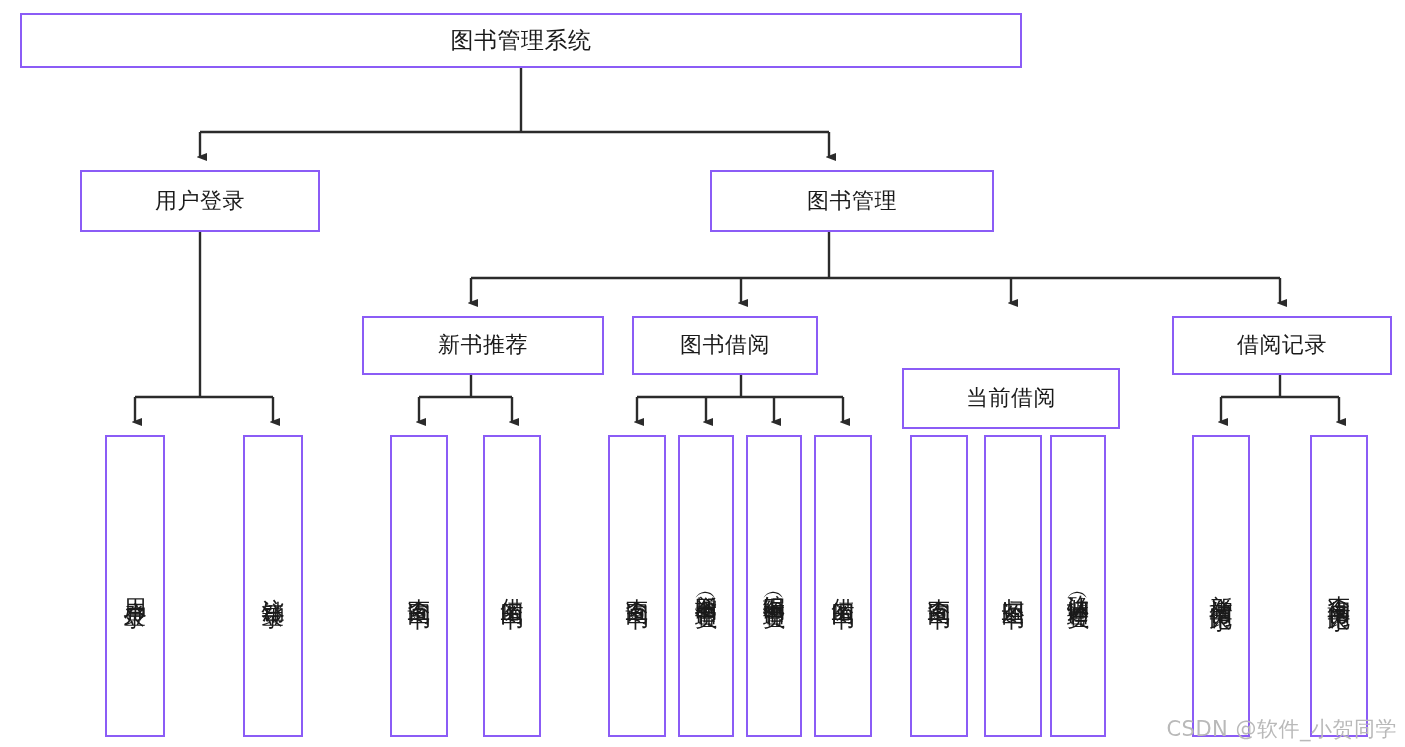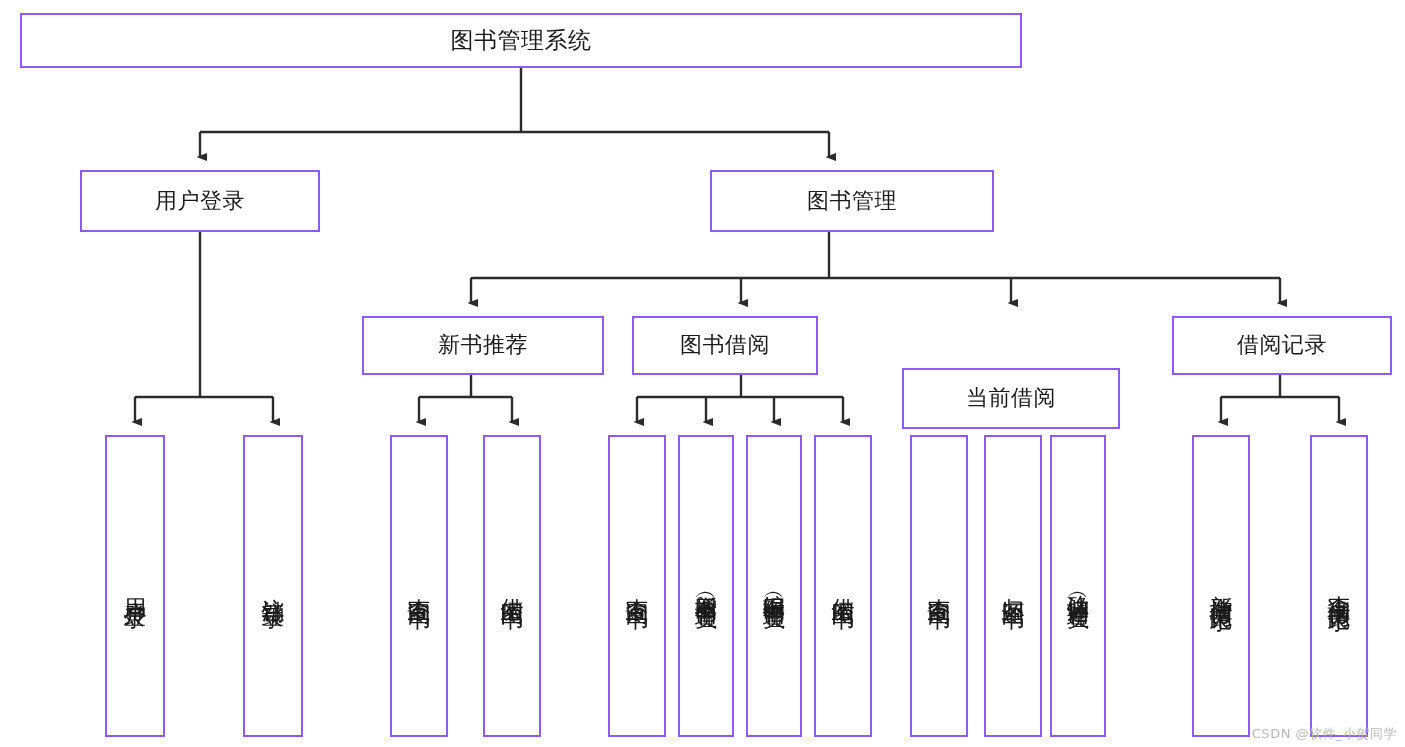--- a/index.html
+++ b/index.html
@@ -62,21 +62,21 @@
     line-height: 1;
   }
   .node.vert.tight .label {
     letter-spacing: 2px;
     font-size: 22px;
   }
   .watermark {
     position: absolute;
     right: 8px;
     bottom: 4px;
-    font-size: 13px;
+    font-size: 21px;
     color: #b9b9b9;
     white-space: nowrap;
     letter-spacing: 0.5px;
     user-select: none;
   }
 </style>
 </head>
 <body>
 
 <div id="canvas">

